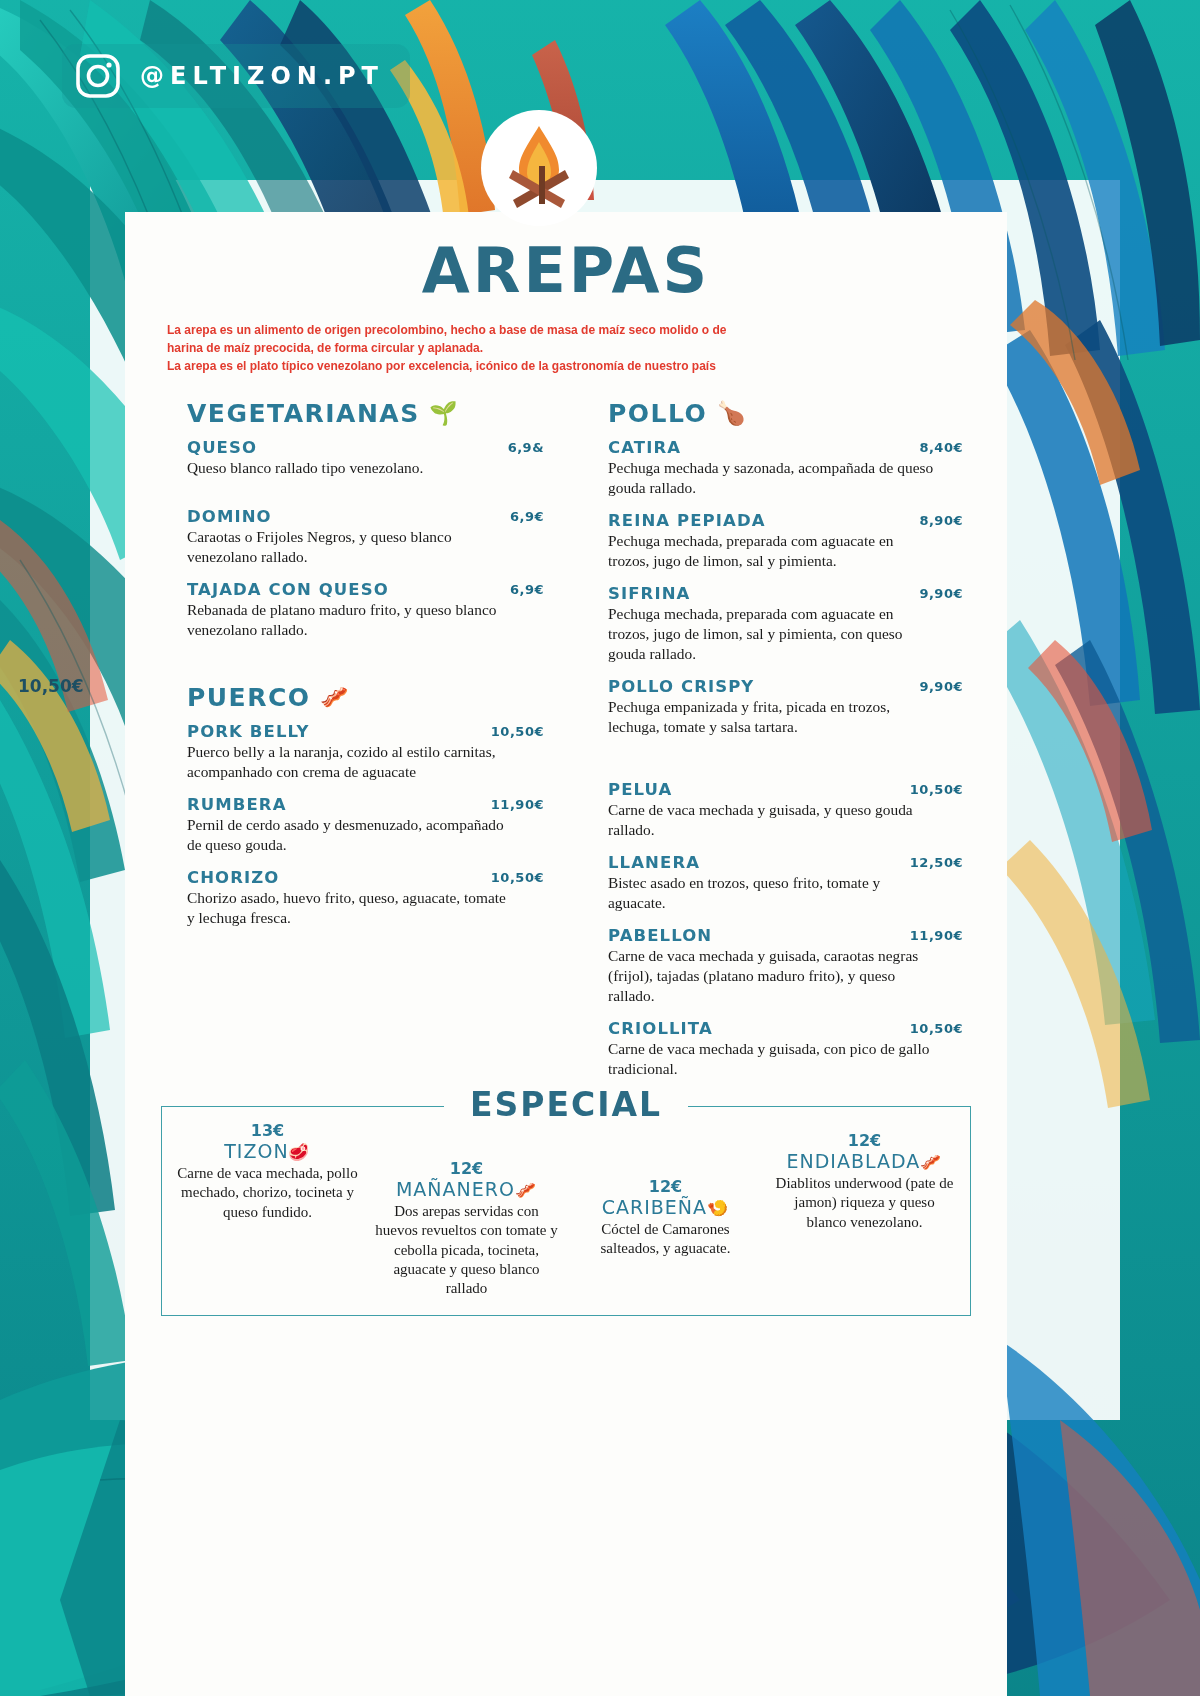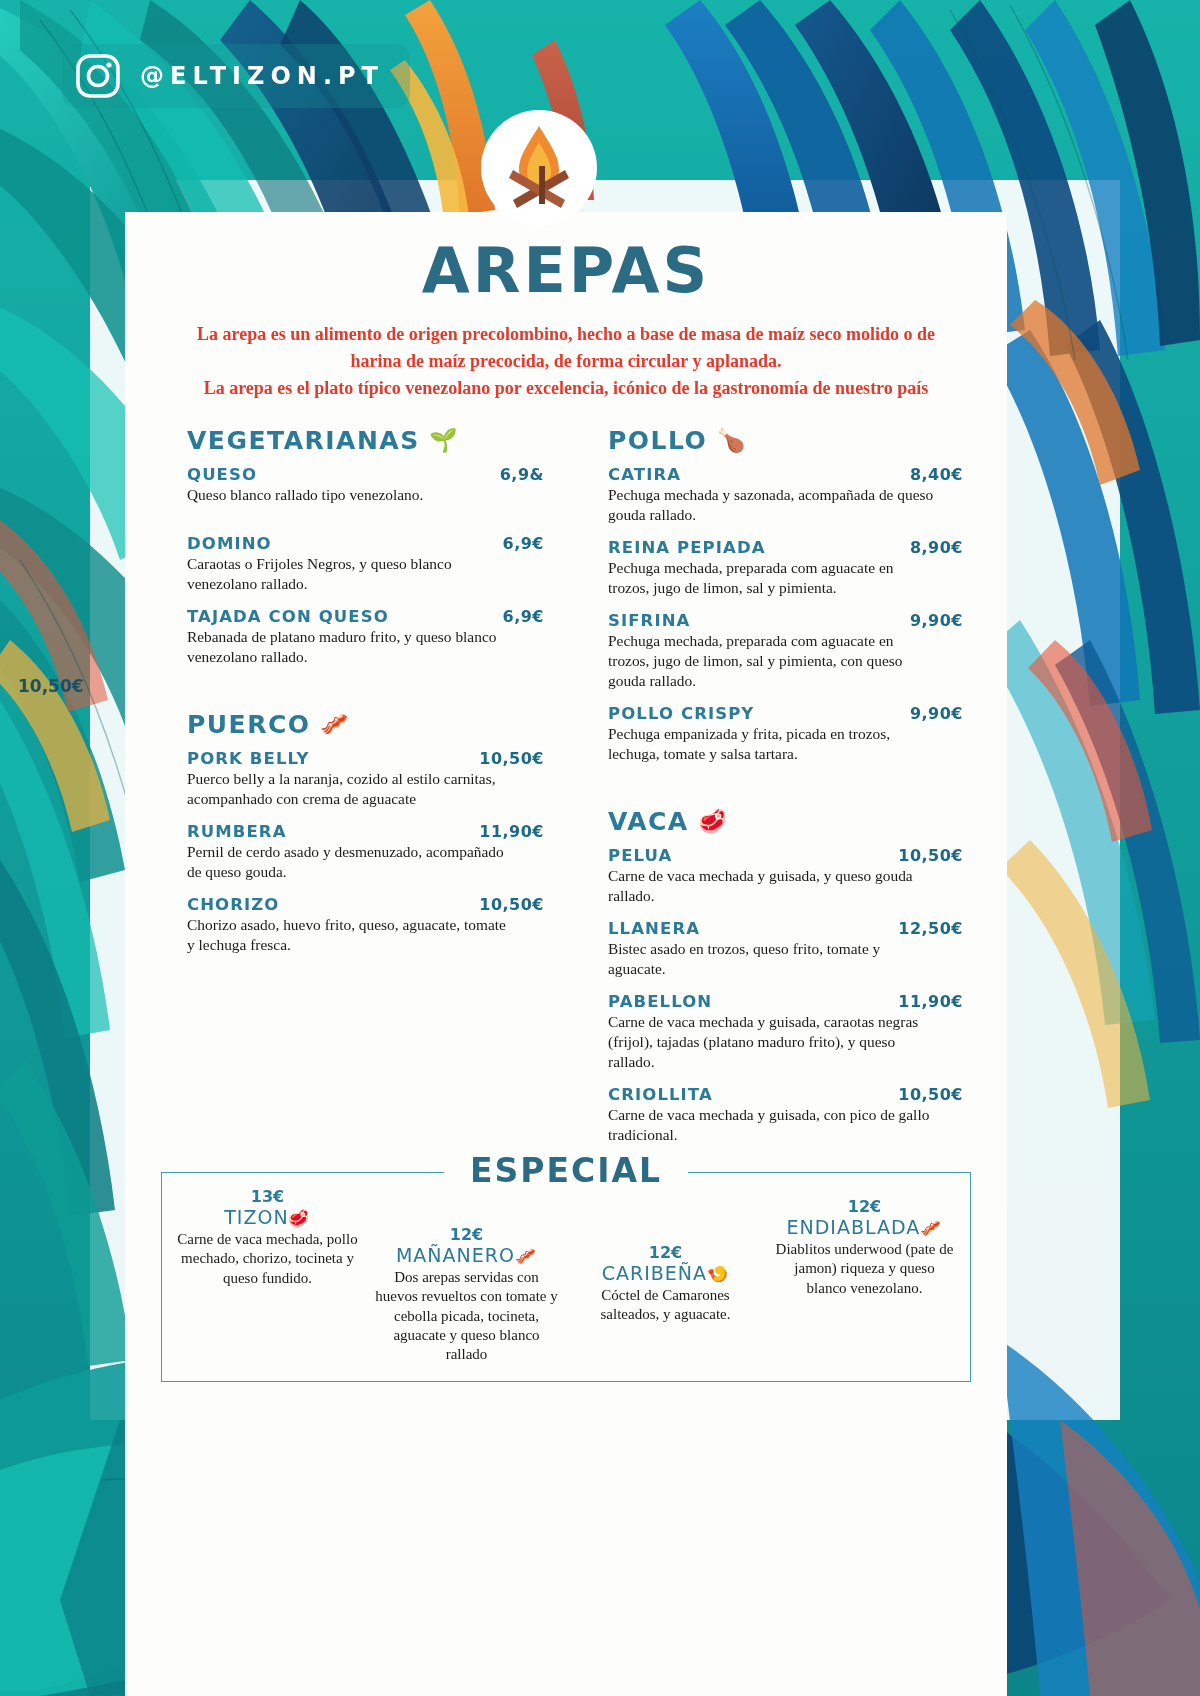--- a/index.html
+++ b/index.html
@@ -59,25 +59,25 @@
     margin-top: 22px;
     color: #2b6b84;
     font-family: "DejaVu Sans", sans-serif;
     font-weight: 700;
     font-size: 62px;
     letter-spacing: 3px;
   }
 
   .intro {
     margin: 14px 42px 0 42px;
-    text-align: center;
+    text-align: left;
     color: #e23b2e;
-    font-family: Liberation Serif, serif;
-    font-weight: 700;
-    font-size: 18px;
+    font-family: Liberation Sans, sans-serif;
+    font-weight: 700;
+    font-size: 12px;
     line-height: 1.5;
   }
 
   
   .columns {
     display: flex;
     margin-top: 24px;
     padding: 0 34px 0 34px;
   }
   .col { width: 50%; }
@@ -105,21 +105,21 @@
     font-family: "DejaVu Sans", sans-serif;
     font-weight: 700;
     font-size: 16.5px;
     letter-spacing: 1.1px;
     white-space: nowrap;
   }
   .item-price {
     color: #1d6a86;
     font-family: "DejaVu Sans", sans-serif;
     font-weight: 700;
-    font-size: 16px;
+    font-size: 13px;
     letter-spacing: 0.5px;
     white-space: nowrap;
   }
   .item-desc {
     color: #1b1b1b;
     font-family: "Liberation Serif", serif;
     font-size: 15.4px;
     line-height: 1.30;
     margin-top: 1px;
     max-width: 330px;
@@ -446,24 +446,20 @@
       <div class="item">
         <div class="item-row">
           <span class="item-name">POLLO CRISPY</span>
           <span class="item-price">9,90€</span>
         </div>
         <div class="item-desc">Pechuga empanizada y frita, picada en trozos, lechuga, tomate y salsa tartara.</div>
       </div>
 
       <div class="gap-lg"></div>
 
-      <div class="section-head">
-        <span>VACA</span>
-        <span class="sec-emoji">🥩</span>
-      </div>
 
       <div class="item">
         <div class="item-row">
           <span class="item-name">PELUA</span>
           <span class="item-price">10,50€</span>
         </div>
         <div class="item-desc">Carne de vaca mechada y guisada, y queso gouda rallado.</div>
       </div>
 
       <div class="item">

